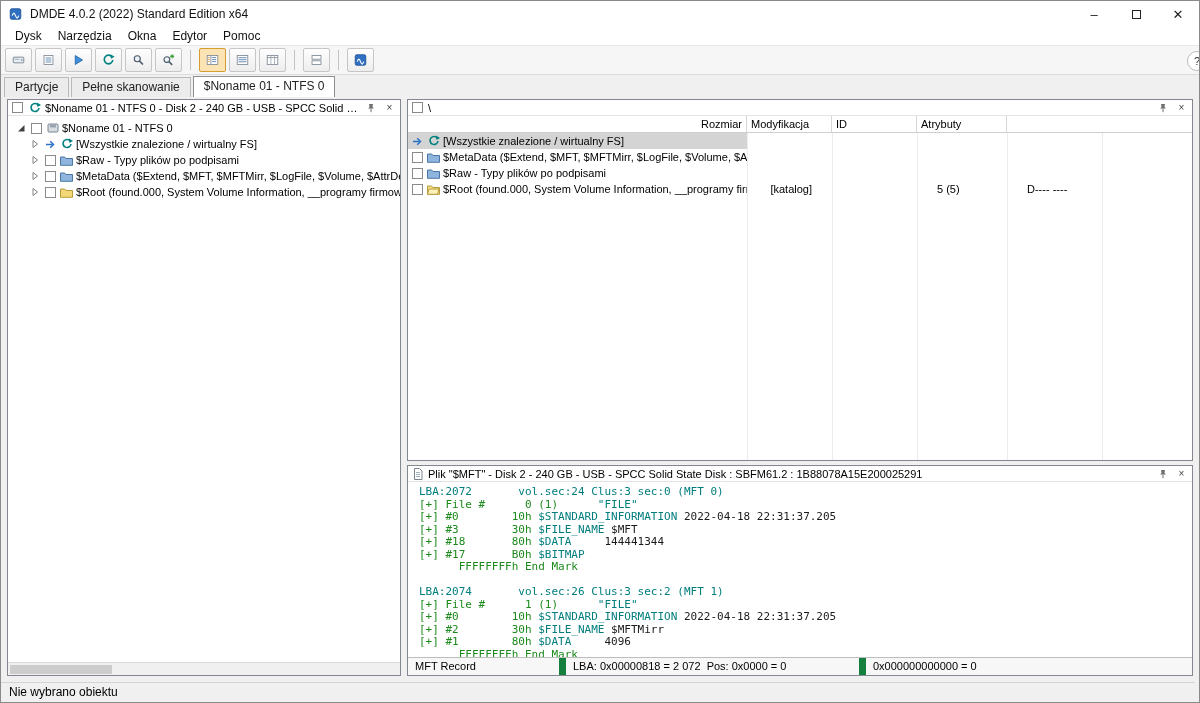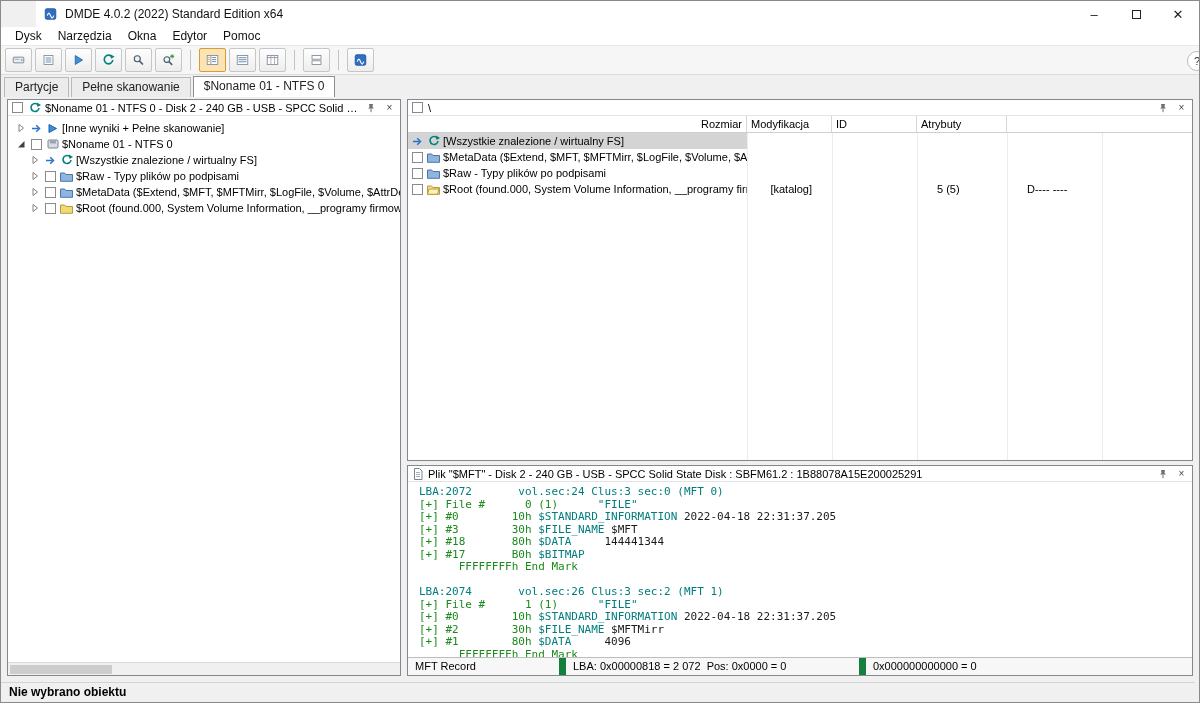--- a/index.html
+++ b/index.html
@@ -6,21 +6,21 @@
   html,body { width:1200px; height:703px; }
   body {
     font-family: "Liberation Sans", sans-serif;
     font-size: 12px;
     background:#f0f0f0;
     color:#000;
     position:relative;
     border:1px solid #8a8a8a;
     overflow:hidden;
   }
-  .titlebar { height:26px; background:#fff; display:flex; align-items:center; padding-left:8px; gap:8px;margin-left:35px; }
+  .titlebar { height:26px; background:#fff; display:flex; align-items:center; padding-left:8px; gap:8px; }
   .titlebar .title { font-size:12px; color:#111; }
   .win-controls { margin-left:auto; display:flex; height:26px; }
   .win-btn { width:42px; height:26px; border:none; background:transparent; display:flex; align-items:center; justify-content:center; font-size:13px; color:#222; }
   .win-btn .sq { width:9px; height:9px; border:1px solid #222; display:block; }
   .menubar { height:18px; background:#fff; display:flex; align-items:center; padding-left:6px; }
   .menu-item { padding:0 8px; height:18px; line-height:18px; color:#111; cursor:default; }
   .toolbar { height:30px; background:#f6f6f6; border-top:1px solid #e8e8e8; border-bottom:1px solid #dcdcdc; display:flex; align-items:center; padding-left:4px; gap:3px; position:relative; }
   .tb-btn { width:27px; height:24px; border:1px solid #c6c6c6; background:linear-gradient(#fefefe,#ededed); border-radius:2px; display:flex; align-items:center; justify-content:center; }
   .tb-btn.active { background:#fbe3b3; border-color:#d79b2e; }
   .tb-sep { width:1px; height:20px; background:#c4c4c4; margin:0 5px; }
@@ -55,21 +55,21 @@
   .fr-cell.r { text-align:right; }
   .vlines div { position:absolute; top:33px; bottom:0; width:1px; background:#ececec; }
   .hex { position:absolute; top:17px; left:0; right:0; bottom:18px; font-family:"DejaVu Sans Mono", monospace; font-size:11px; line-height:12.5px; padding:3px 5px; white-space:pre; overflow:hidden; background:#fff; }
   .hx { height:12.5px;margin-left:6px; }
   .t { color:#007d7d; }
   .g { color:#1c8a1c; }
   .k { color:#1a1a1a; }
   .hex-status { position:absolute; bottom:0; left:0; right:0; height:18px; display:grid; grid-template-columns:158px 300px 1fr; border-top:1px solid #bdbdbd; background:#f7f7f7; font-size:11px; align-items:center; }
   .hs-cell { padding:0 7px; border-right:7px solid #15803d; height:100%; line-height:17px; white-space:pre; overflow:hidden; }
   .hs-cell:last-child { border-right:none; }
-  .statusbar { position:absolute; bottom:0; left:0; right:4px; height:20px; border-top:1px solid #d4d4d4; background:#f0f0f0; font-size:12px; line-height:19px; padding-left:8px;font-weight:bold; }
+  .statusbar { position:absolute; bottom:0; left:0; right:4px; height:20px; border-top:1px solid #d4d4d4; background:#f0f0f0; font-size:12px; line-height:19px; padding-left:8px; }
 </style>
 </head>
 <body>
 
 <div class="titlebar">
   <span class="ic">
     <svg viewBox="0 0 16 16" width="16" height="16">
         <rect x="1.5" y="1.5" width="13" height="13" rx="2" fill="#2f6fc2" stroke="#1f4f92"></rect>
         <path d="M4 10c1.5-4 2.5-4 4 0s2.5 4 4 0" stroke="#fff" stroke-width="1.4" fill="none"></path>
       </svg>
@@ -219,39 +219,20 @@
             <path d="M3 1h4l-.5 3 1.5 1.5H2L3.5 4z" fill="#707070"></path>
             <line x1="5" y1="5.5" x2="5" y2="9.2" stroke="#707070"></line>
           </svg>
       </button>
       <button class="hdr-btn">×</button>
     </div>
     <div class="tree" id="tree">
         <div class="tree-row" style="padding-left: 6px;">
           <span class="ic">
             <svg viewBox="0 0 10 10" width="10" height="10">
-              <polygon points="3,1.5 3,8.5 7.5,5" fill="#fff" stroke="#848484"></polygon>
-            </svg>
-          </span>
-          <span class="ic">
-            <svg viewBox="0 0 11 11" width="11" height="11">
-              <path d="M1 5.5h6.5" stroke="#2a72c8" stroke-width="1.5" fill="none"></path>
-              <path d="M5.2 2.3l3.3 3.2-3.3 3.2" stroke="#2a72c8" stroke-width="1.5" fill="none"></path>
-            </svg>
-          </span>
-          <span class="ic">
-            <svg viewBox="0 0 11 11" width="11" height="11">
-              <polygon points="2,1.5 9.5,5.5 2,9.5" fill="#3f8fdf" stroke="#1f5f9f"></polygon>
-            </svg>
-          </span>
-          <span>[Inne wyniki + Pełne skanowanie]</span>
-        </div>
-        <div class="tree-row" style="padding-left: 6px;">
-          <span class="ic">
-            <svg viewBox="0 0 10 10" width="10" height="10">
               <polygon points="8.5,2 8.5,8.5 2,8.5" fill="#404040"></polygon>
             </svg>
           </span>
           <span class="ic">
             <svg viewBox="0 0 11 11" width="11" height="11">
               <rect x="0.5" y="0.5" width="10" height="10" fill="#fff" stroke="#8a8a8a"></rect>
             </svg>
           </span>
           <span class="ic">
             <svg viewBox="0 0 12 12" width="12" height="12">

